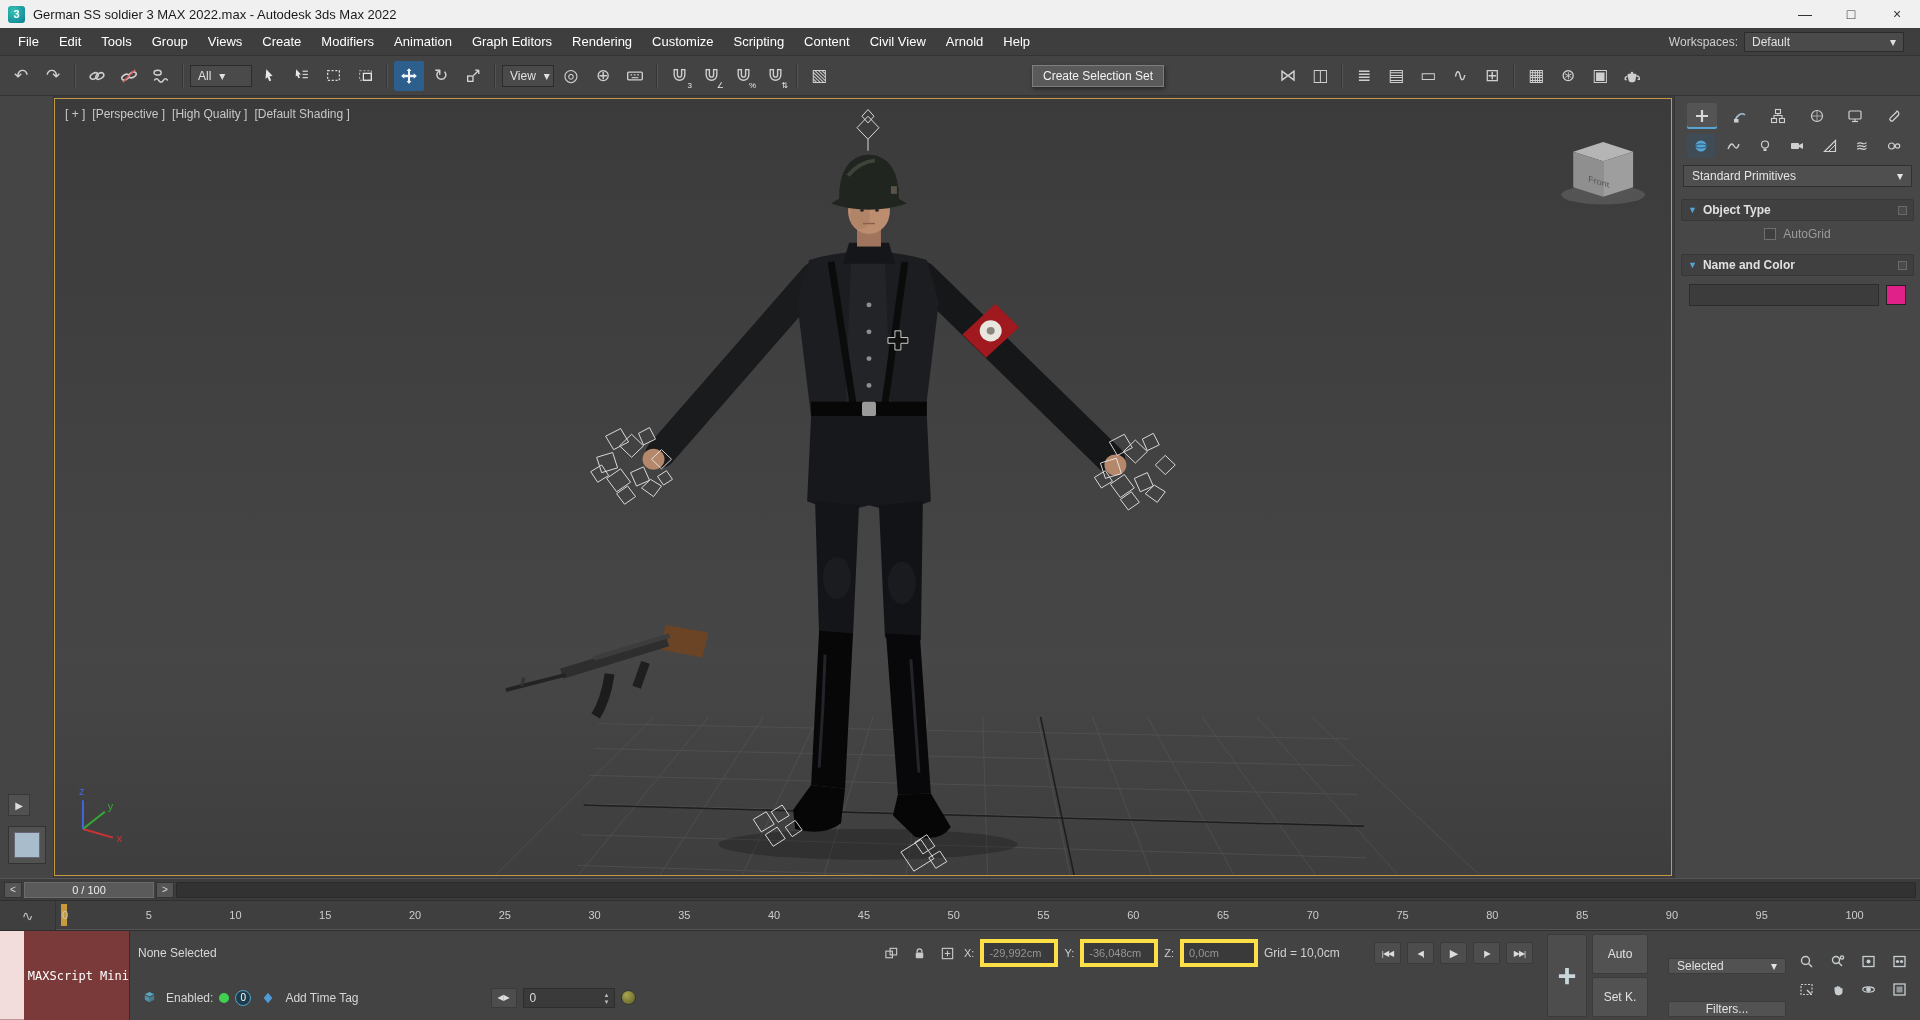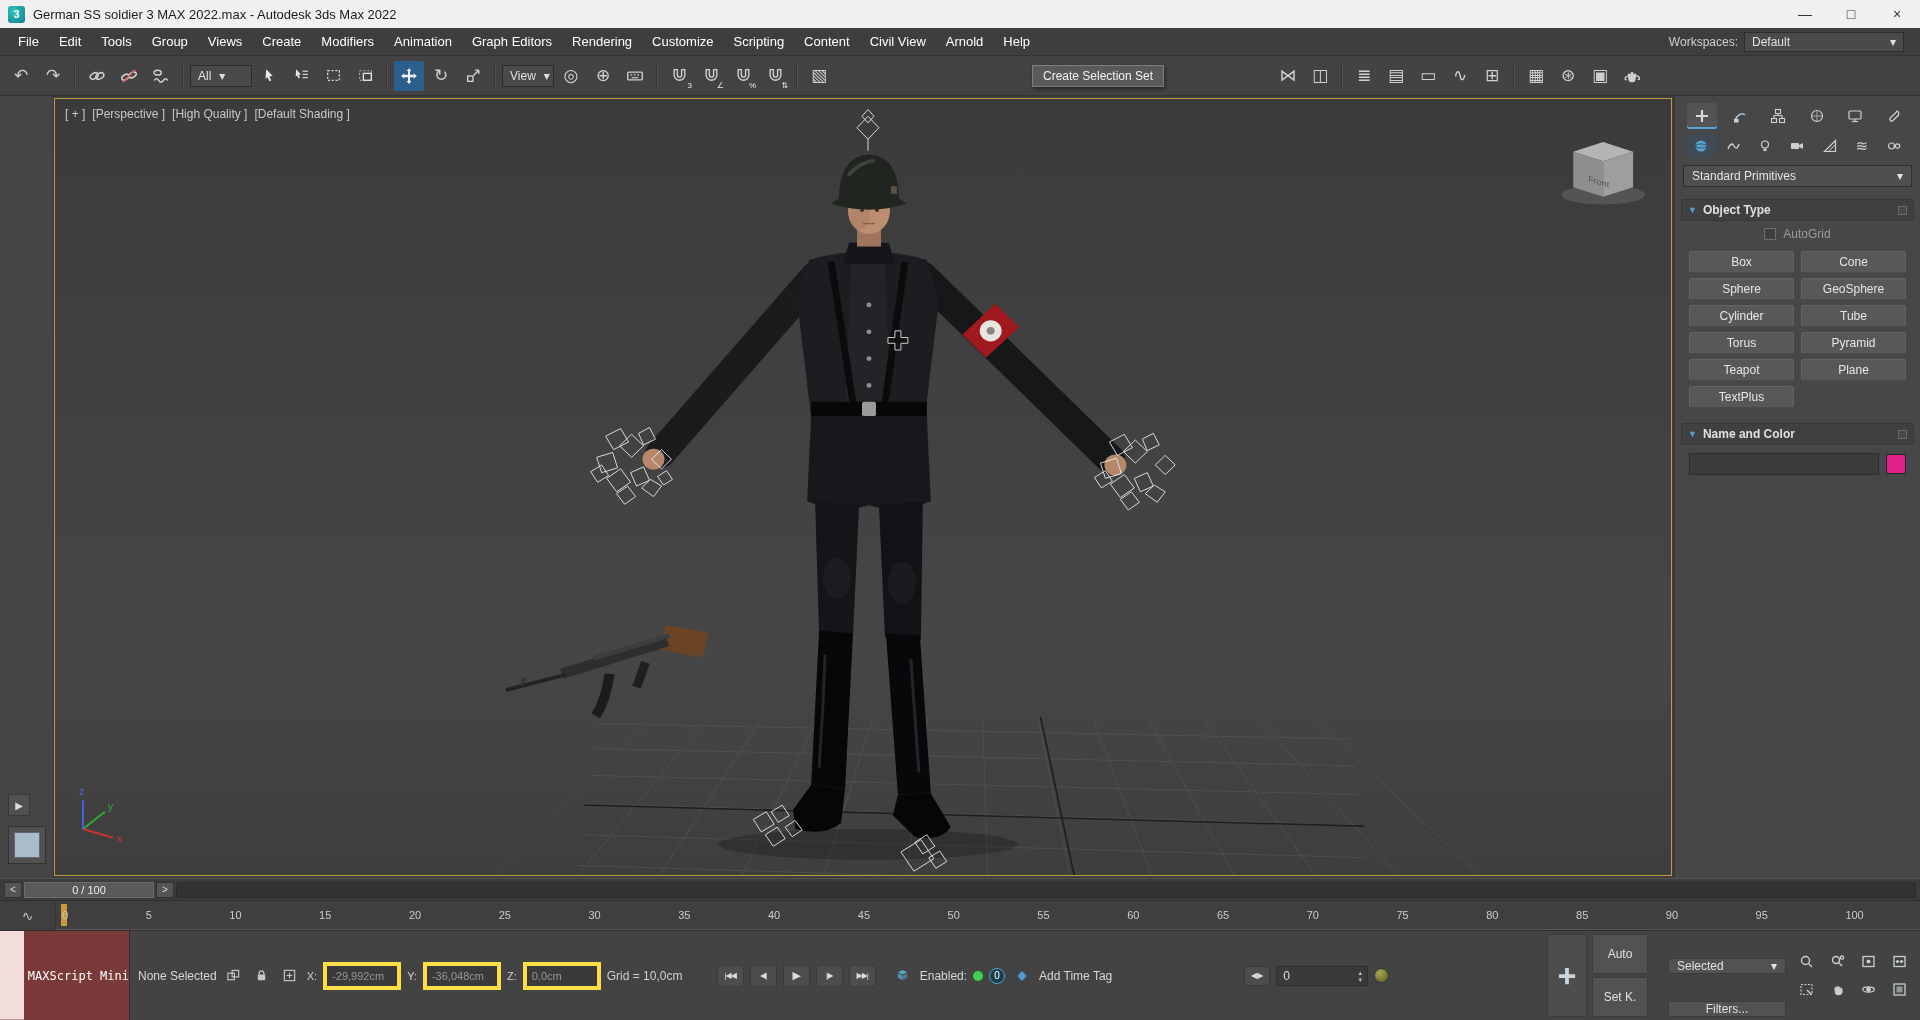--- a/index.html
+++ b/index.html
@@ -91,21 +91,21 @@
   .cur-frame { position:absolute; left:5px; top:3px; bottom:3px; width:6px; background:var(--timeline-marker); }
   .ruler-labels { flex:1; display:flex; justify-content:space-between; padding:0 12px 0 6px; color:#ccc; font-size:11px; position:relative; }
   .ruler-pad { flex:0 0 44px; }
 
   
   .statusbar { flex:0 0 62px; background:#434343; display:flex; border-top:1px solid #2e2e2e; }
   .mxs { flex:0 0 130px; display:flex; flex-direction:row; border-right:1px solid #2e2e2e; }
   .mxs-top { flex:1; background:var(--maxscript-pink); border-bottom:1px solid #b99; }
   .mxs-label { flex:1; background:var(--maxscript-maroon); color:#fff; font-family:"DejaVu Sans Mono","Liberation Mono",monospace;
     font-size:12px; display:flex; align-items:center; padding-left:4px; white-space:nowrap; }
-  .sb-center { flex:1; display:flex; flex-direction:row; min-width:0; }
+  .sb-center { flex:1; display:flex; flex-direction:column; min-width:0; }
   .sb-row { flex:1; display:flex; align-items:center; gap:6px; padding:0 8px; }
   .prompt { flex:1; color:#d8d8d8; font-size:12px; white-space:nowrap; overflow:hidden; }
   .sb-ic { width:22px; height:20px; display:flex; align-items:center; justify-content:center; }
   .coord-lab { color:#cfcfcf; font-size:11px; }
   .coord-field { width:78px; height:18px; background:#3a3a3a; border:4px solid #fde047; color:#969696;
     display:flex; align-items:center; padding:10px 5px; font-size:11px; white-space:nowrap; }
   .grid-disp { color:#d0d0d0; font-size:12px; width:104px; white-space:nowrap; }
   .play-btn { width:27px; height:22px; background:#4d4d4d; border:1px solid #3a3a3a; display:flex; align-items:center;
     justify-content:center; font-size:8px; color:#dcdcdc; border-radius:2px; letter-spacing:-1px; }
   .sec-dot { width:10px; height:10px; border-radius:50%; background:var(--status-green); }
@@ -619,34 +619,20 @@
 
       <div class="rollout">
         <span class="arrow">▼</span>
         <span>Object Type</span>
         <span class="grip"></span>
       </div>
       <div class="autogrid">
         <div class="checkbox"></div>
         <span>AutoGrid</span>
       </div>
-      <div class="prim-grid">
-
-      <div class="prim-btn">Box</div>
-          <div class="prim-btn">Cone</div>
-          <div class="prim-btn">Sphere</div>
-          <div class="prim-btn">GeoSphere</div>
-          <div class="prim-btn">Cylinder</div>
-          <div class="prim-btn">Tube</div>
-          <div class="prim-btn">Torus</div>
-          <div class="prim-btn">Pyramid</div>
-          <div class="prim-btn">Teapot</div>
-          <div class="prim-btn">Plane</div>
-          <div class="prim-btn">TextPlus</div>
-        </div>
 
       <div class="rollout">
         <span class="arrow">▼</span>
         <span>Name and Color</span>
         <span class="grip"></span>
       </div>
       <div class="name-row">
         <input class="name-input" style="">
         <div class="swatch"></div>
       </div>

